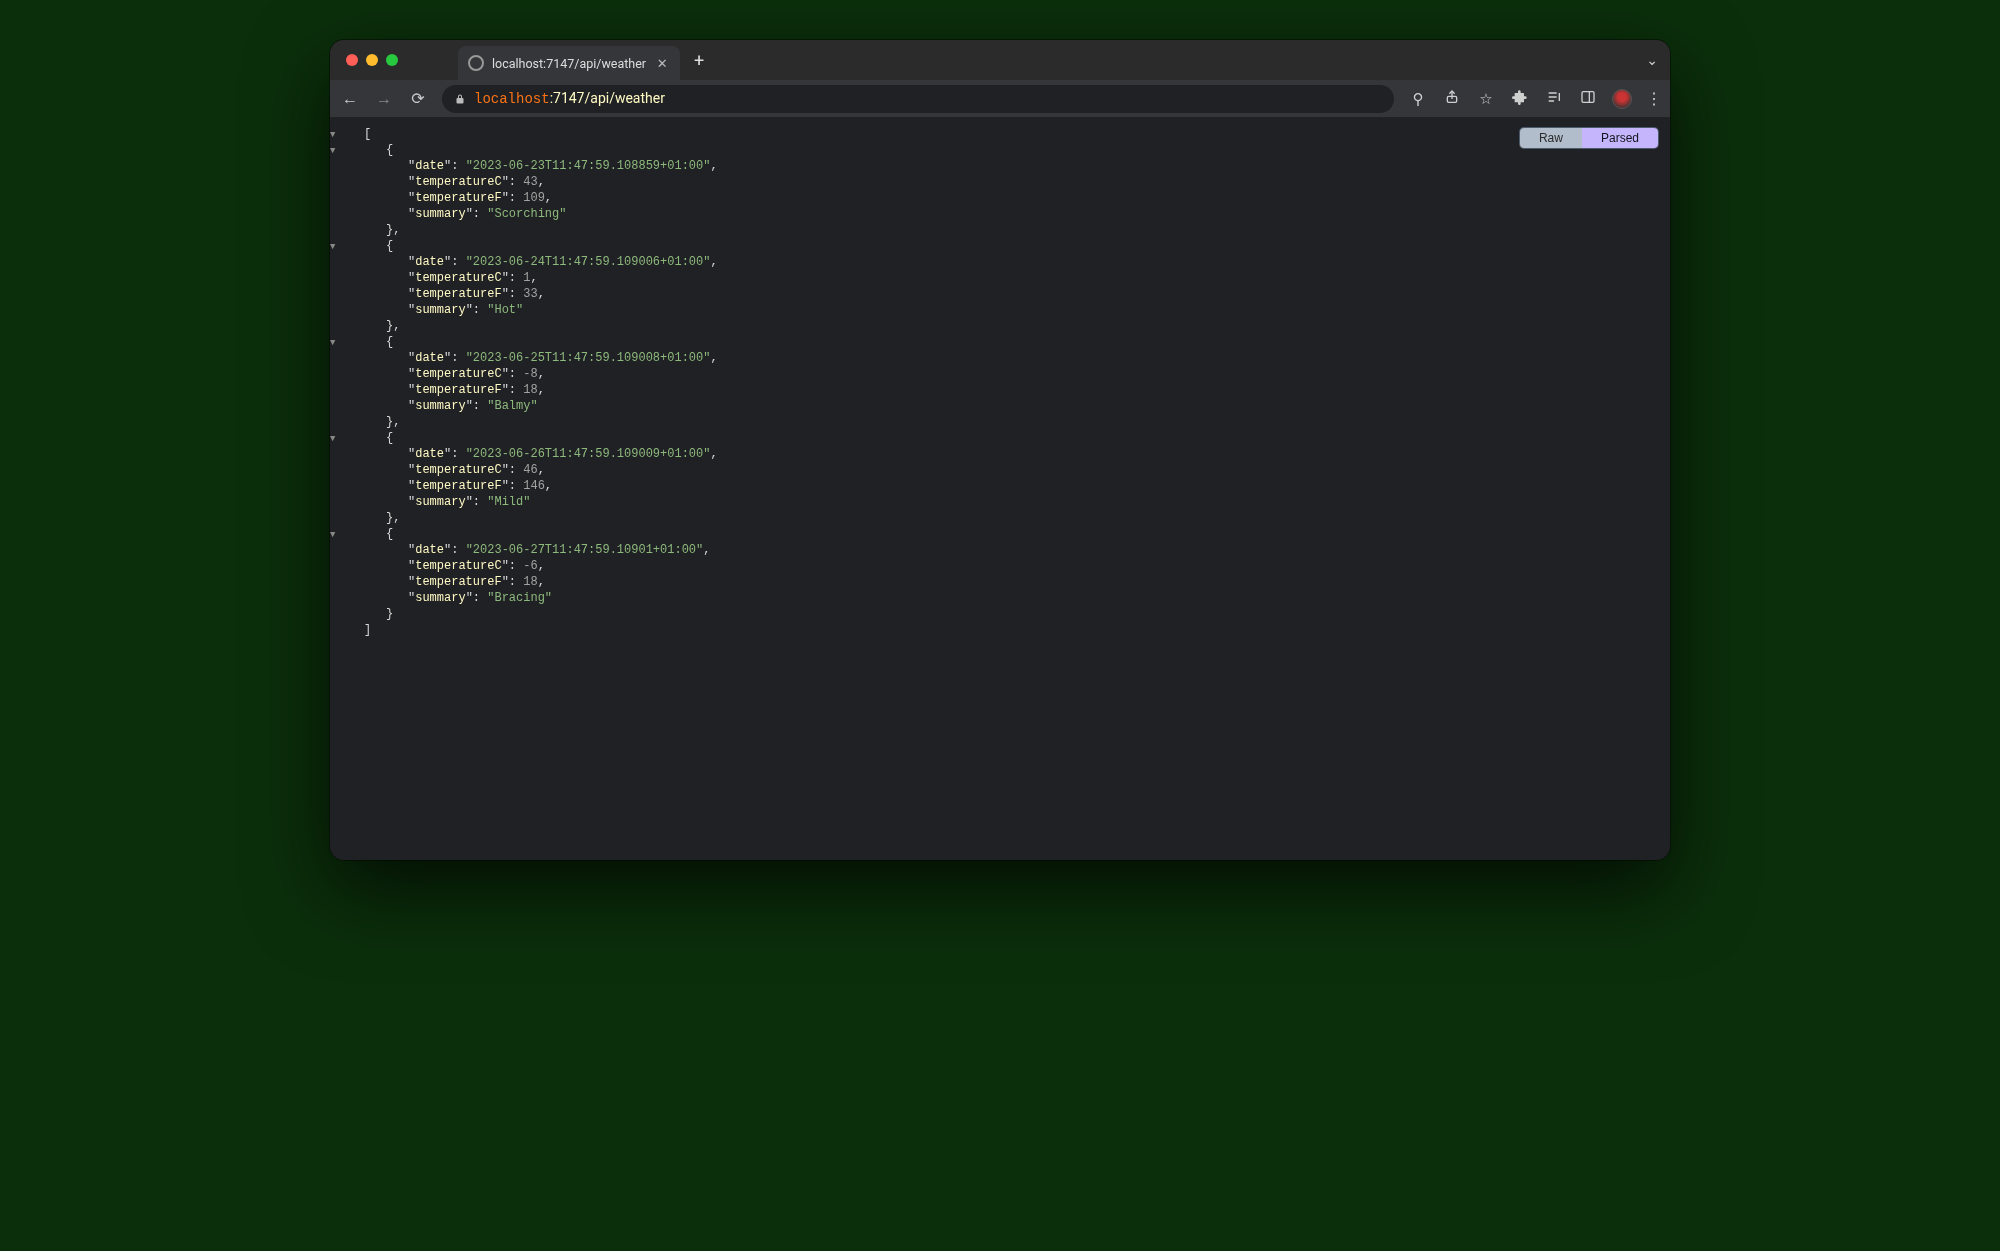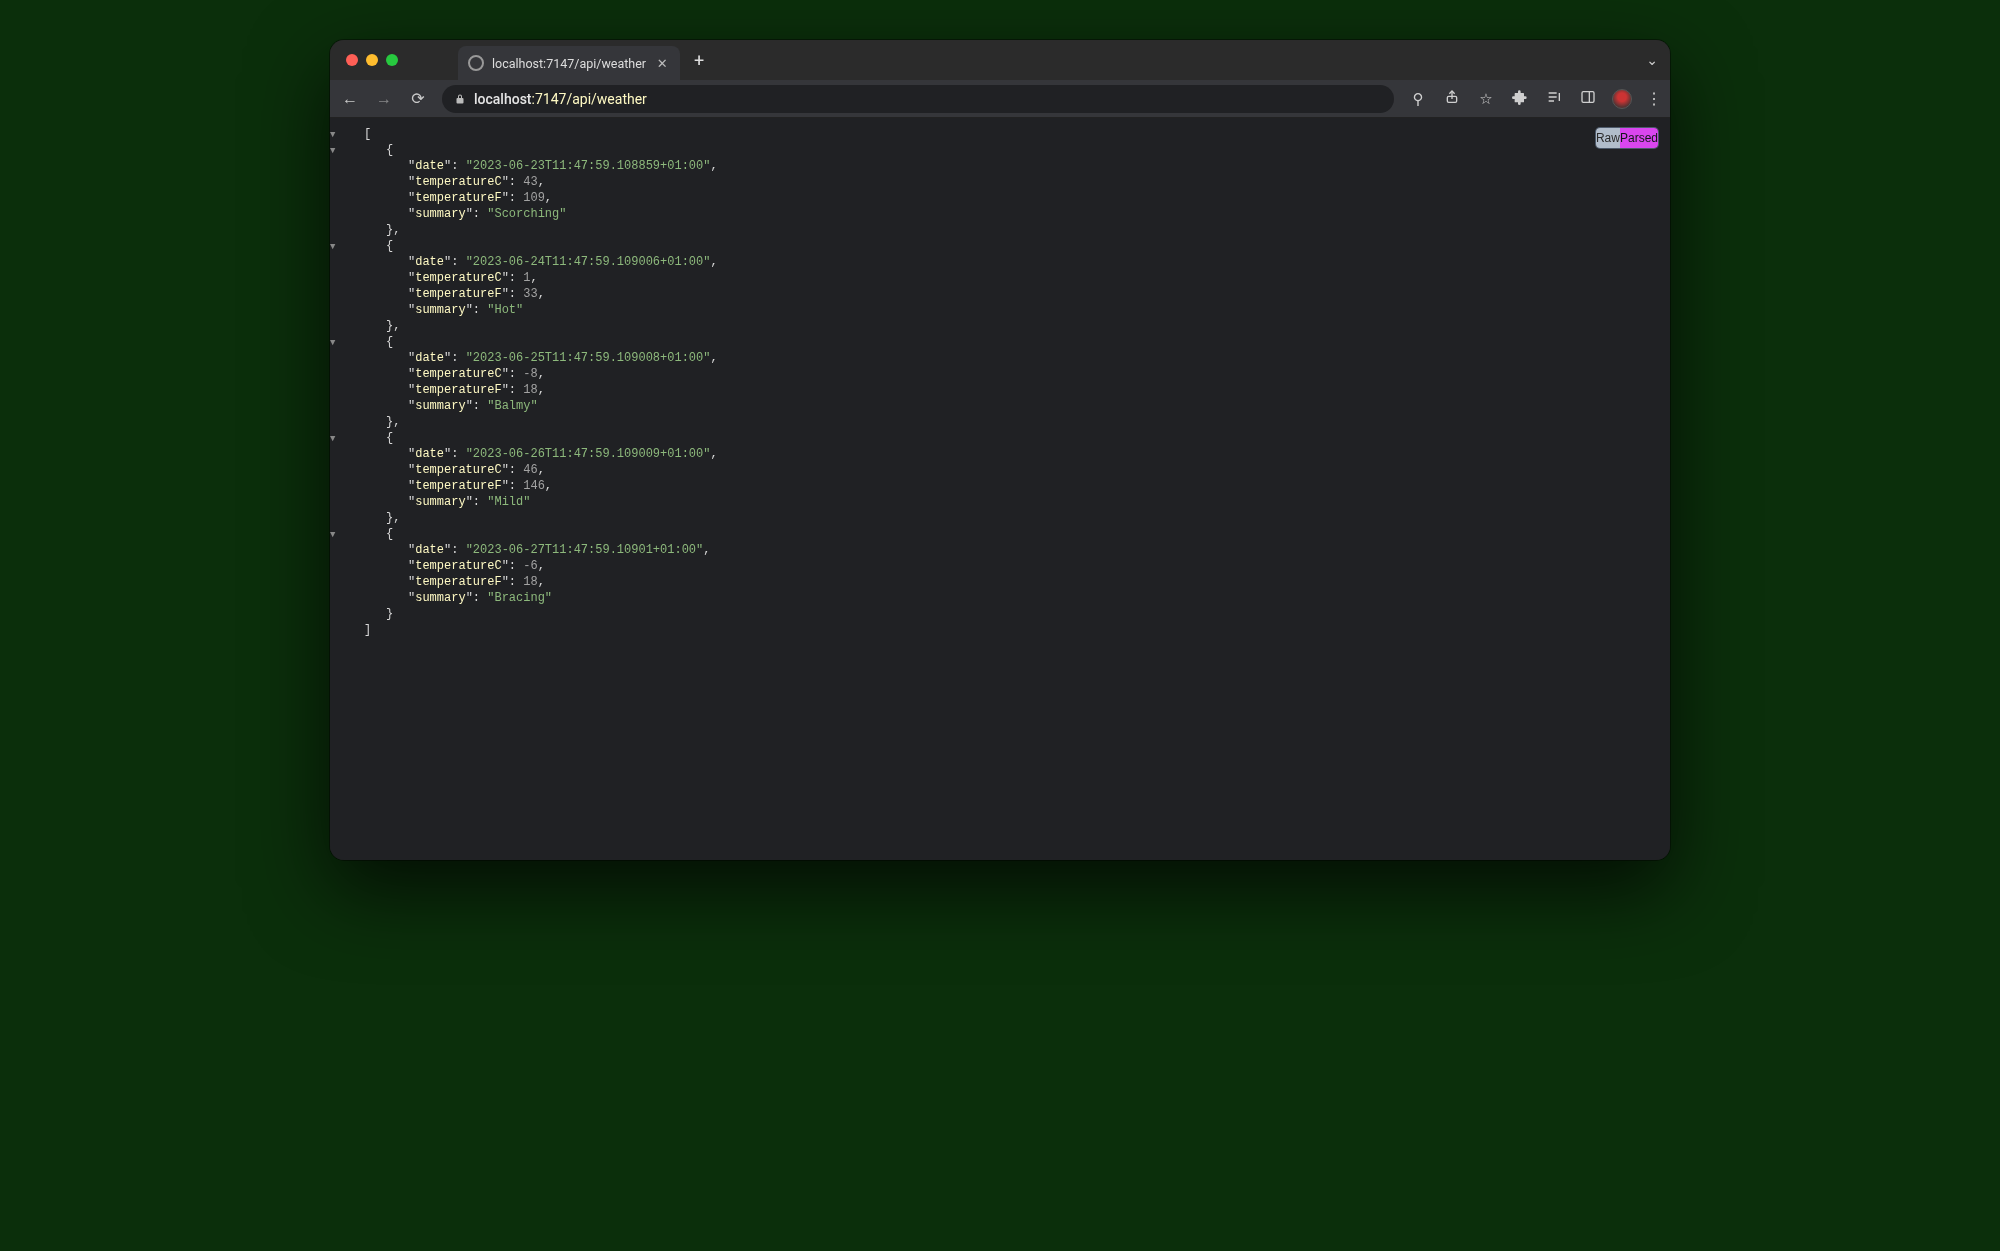--- a/index.html
+++ b/index.html
@@ -126,21 +126,21 @@
     align-items: center;
     padding: 0 12px;
     gap: 8px;
     color: #ddd;
     font-size: 14px;
   }
   .lock-icon {
     width: 12px; height: 12px;
     color: #bbb;
   }
-  .addr .host { color: #e5e5e5; font-weight: 500; }
+  .addr .host { color: #f97316; font-weight: 500; font-family: Liberation Mono, monospace; }
   .addr .path { color: #fef9c3; }
   .tool-icon {
     color: #cfcfcf;
     font-size: 15px;
     cursor: pointer;
     width: 20px;
     text-align: center;
   }
   .avatar {
     width: 20px; height: 20px;
@@ -172,26 +172,26 @@
     top: 10px;
     right: 12px;
     display: inline-flex;
     border-radius: 4px;
     overflow: hidden;
     font-family: -apple-system, sans-serif;
     font-size: 12px;
     box-shadow: 0 0 0 1px #4d5a6b;
   }
   .view-toggle .seg {
-    padding: 3px 0;
+    padding: 3px 19px;
     color: #2b2b2b;
     cursor: pointer;
   }
   .view-toggle .seg.raw { background: #b1bdcb; }
-  .view-toggle .seg.parsed { background: #d946ef; color: #12161b; text-align: right; }
+  .view-toggle .seg.parsed { background: #c4b5fd; color: #12161b; text-align: right; }
 
   
   .json-root { position: relative; padding-left: 0; }
   .line { white-space: pre; line-height: 16px; height: 16px; position: relative; }
   .disclosure {
     position: absolute;
     left: -12px;
     top: 1px;
     color: #888;
     font-size: 9px;

